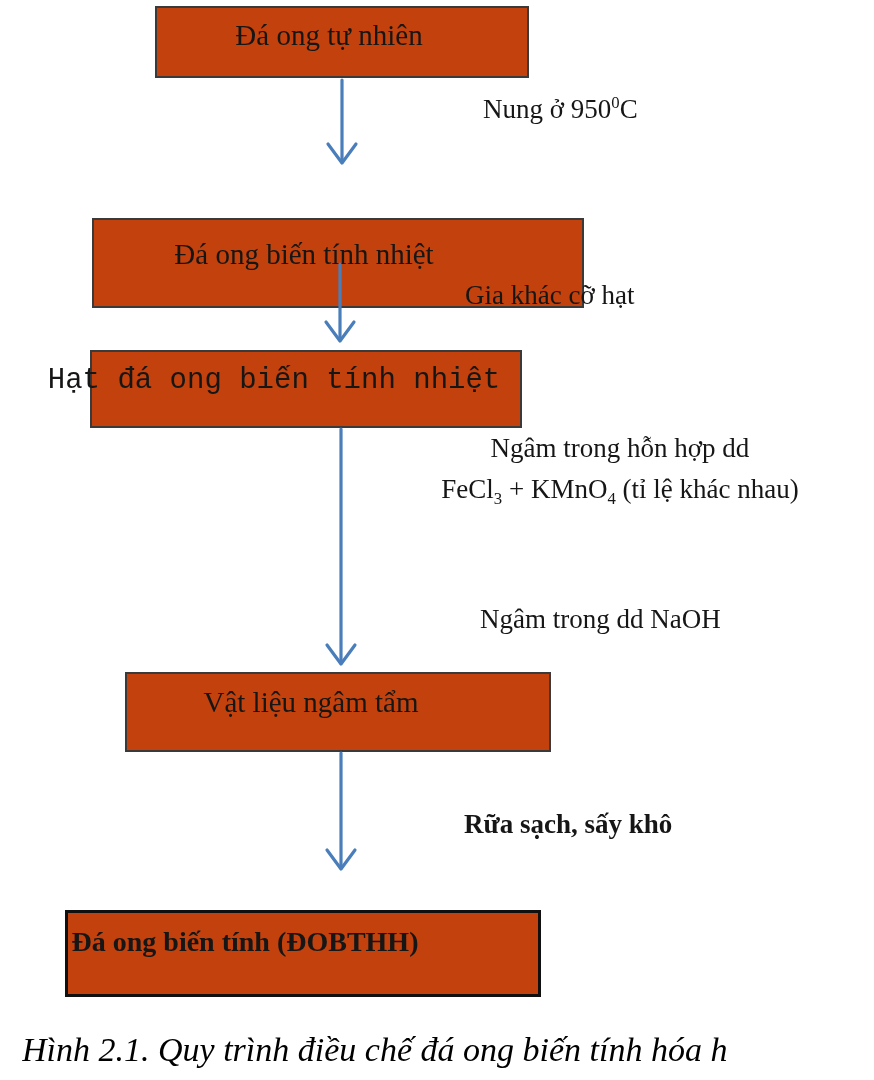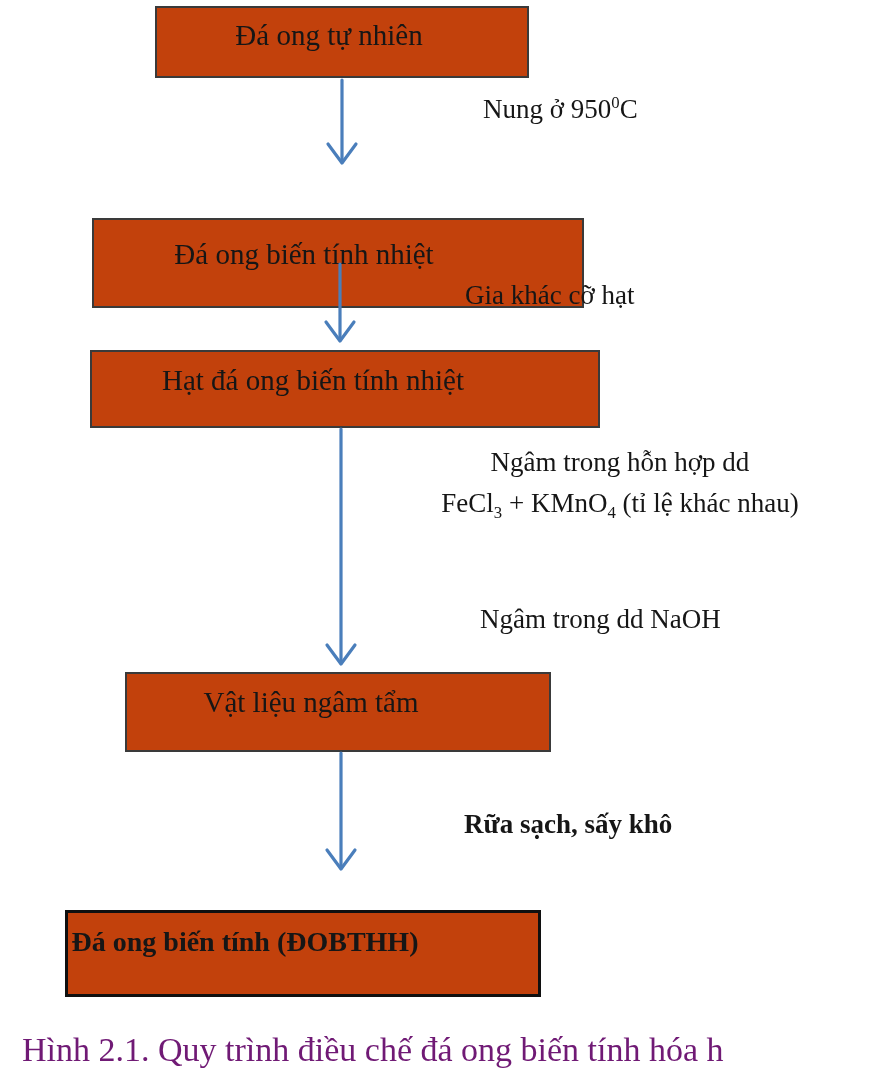--- a/index.html
+++ b/index.html
@@ -25,21 +25,21 @@
     justify-content: center;
     align-items: flex-start;
     font-size: 29px;
     line-height: 1.15;
   }
   .flow-box .box-label { position: relative; white-space: nowrap; }
   .box1 { left: 155px; top: 6px;   width: 374px; height: 72px; padding-top: 11px; }
   .box1 .box-label { left: -13px; }
   .box2 { left: 92px;  top: 174px; width: 492px; height: 90px; padding-top: 18px; margin-top: 44px; }
   .box2 .box-label { left: -34px; }
-  .box3 { left: 90px;  top: 350px; width: 510px; height: 78px; padding-top: 12px; }
+  .box3 { left: 90px;  top: 350px; width: 432px; height: 78px; padding-top: 12px; font-family: Liberation Mono, monospace; }
   .box3 .box-label { left: -32px; }
   .box4 { left: 125px; top: 672px; width: 426px; height: 80px; padding-top: 12px; }
   .box4 .box-label { left: -27px; }
   .box5 { left: 65px;  top: 910px; width: 476px; height: 87px; padding-top: 13px;
           border: 3px solid #101010; font-weight: bold; font-size: 28px; }
   .box5 .box-label { left: -58px; }
 
   .arrow-svg {
     position: absolute;
     left: 0; top: 0;
@@ -48,37 +48,38 @@
   }
 
   .step-label {
     position: absolute;
     font-size: 27px;
     line-height: 1.25;
     white-space: nowrap;
   }
   .lbl-calcine { left: 483px; top: 93px; }
   .lbl-grind   { left: 465px; top: 279px; }
-  .lbl-soak1   { left: 420px; top: 442px; width: 400px; text-align: center;
+  .lbl-soak1   { left: 420px; top: 428px; width: 400px; text-align: center;
                  line-height: 1.52; white-space: normal; }
   .lbl-soak1 .line { white-space: nowrap; }
   .lbl-soak2   { left: 480px; top: 603px; }
   .lbl-wash    { left: 464px; top: 808px; font-weight: bold; }
 
   sup.sp { font-size: 0.62em; vertical-align: super; line-height: 0; }
   sub.sb { font-size: 0.62em; vertical-align: sub;   line-height: 0; }
 
   .caption {
     position: absolute;
     left: 22px; top: 1031px;
     width: 852px;
     overflow: hidden;
     white-space: nowrap;
+    font-style: italic;
     font-size: 34px;
-    color: #701a75;
+    color: #000000;
   }
 </style>
 </head>
 <body>
 
 <div class="page">
 
   <div class="flow-box box1">
     <span class="box-label">Đá ong tự nhiên</span>
   </div>

